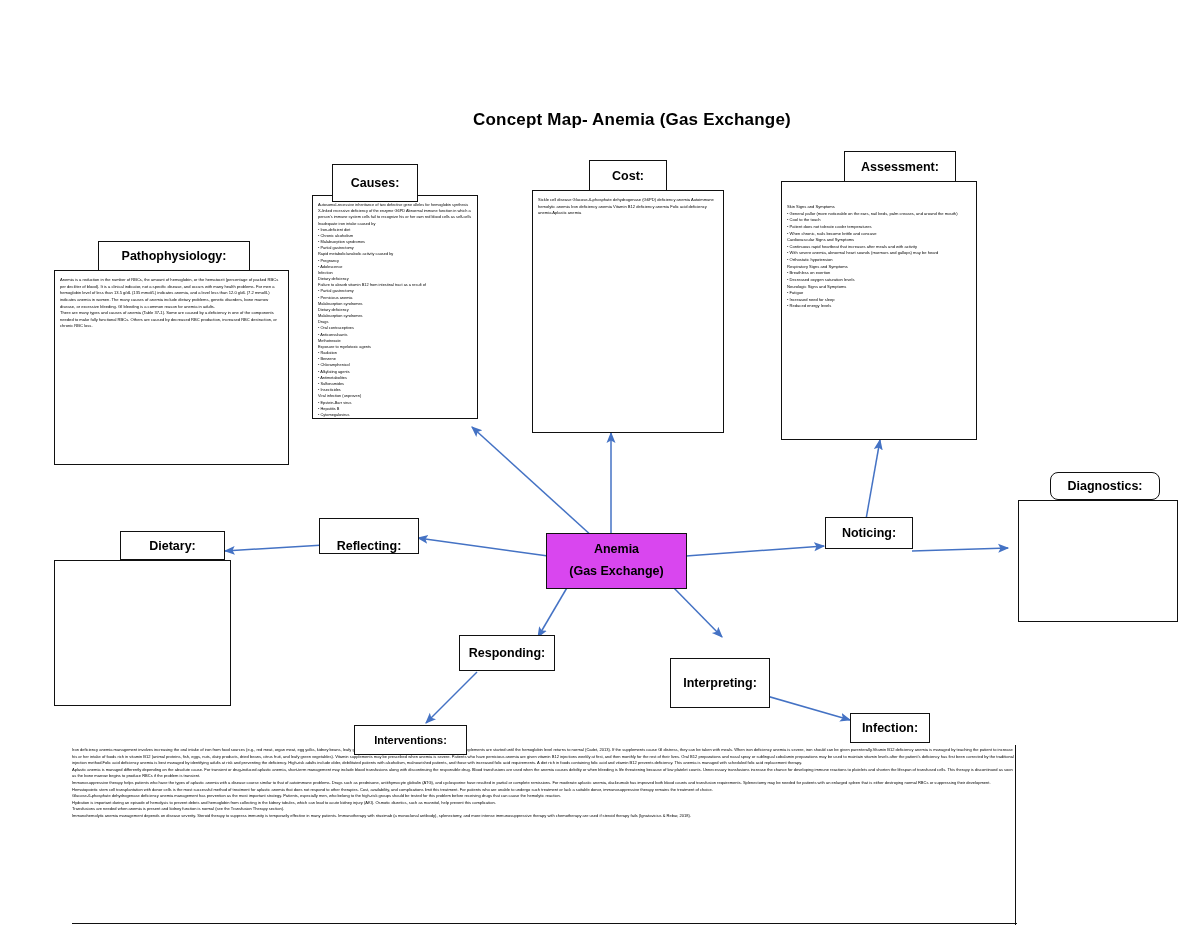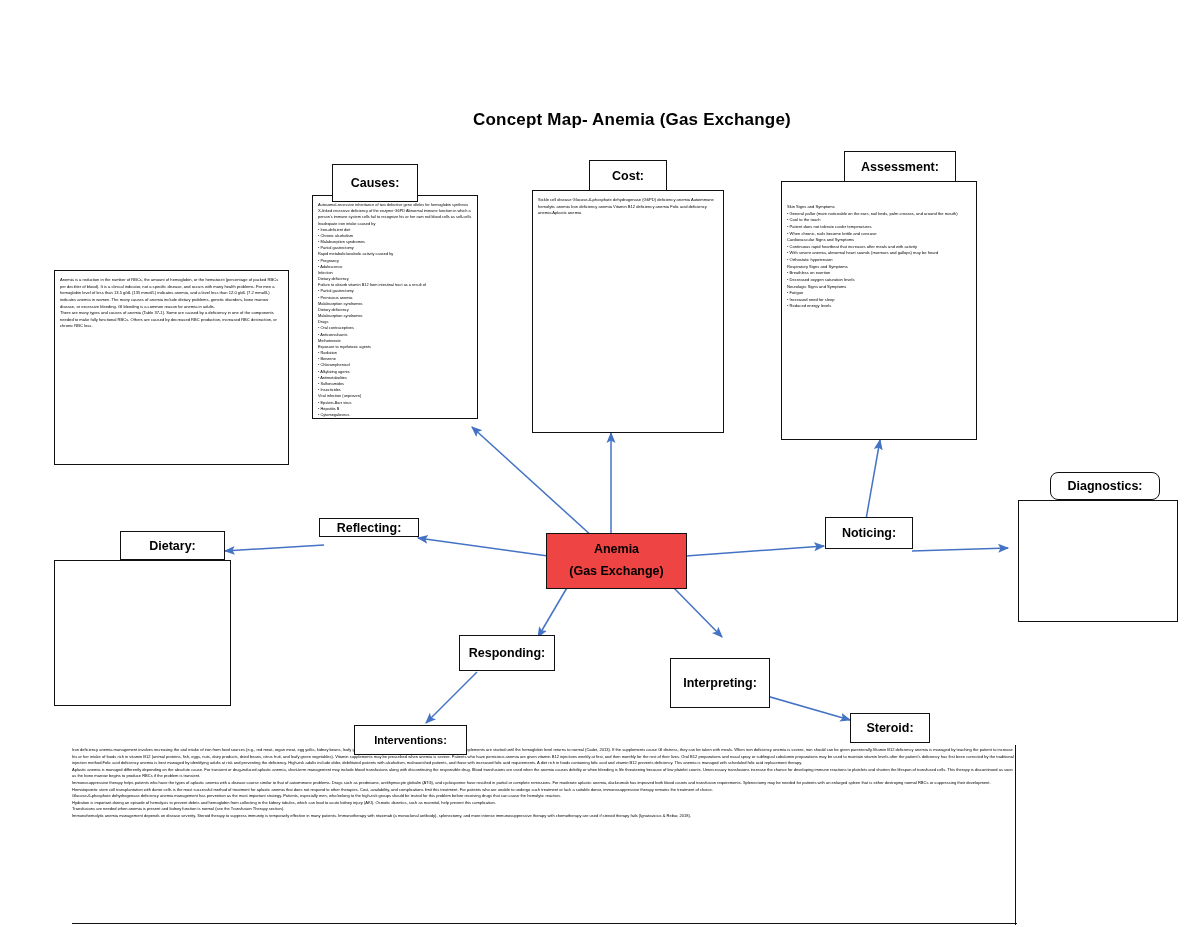--- a/index.html
+++ b/index.html
@@ -37,21 +37,21 @@
   }
   .ctext.tiny { font-size:3.9px; line-height:1.58; }
 
   
   .node {
     position:absolute; border:1.5px solid #111; background:#fff;
     display:flex; align-items:center; justify-content:center;
     font-weight:bold; text-align:center; z-index:6; box-sizing:border-box;
   }
   .center-node {
-    position:absolute; border:1.8px solid #111; background:#ef4444;
+    position:absolute; border:1.8px solid #111; background:#d946ef;
     display:flex; flex-direction:column; align-items:center;
     justify-content:center; z-index:6; box-sizing:border-box;
     font-weight:bold; font-size:12.5px; line-height:1.75;
   }
   .btm {
     position:absolute; left:40px; top:747px; width:945px; height:152px;
     box-sizing:border-box; z-index:2;
   }
   .btm .ctext { padding:0; font-size:4.05px; line-height:1.63; }
   .btm-rule {
@@ -94,20 +94,23 @@
       <path d="M536,586 L506,637"></path>
 
       <path d="M445,672 L394,723"></path>
 
       <path d="M640,586 L690,637"></path>
 
       <path d="M714,690 L818,720"></path>
     </g>
   </svg>
 
+  <div class="hdr" style="left:66px; top:241px; width:152px; height:30px; font-size:12.5px;">
+    <span>Pathophysiology:</span>
+  </div>
   <div class="cbox" style="left:22px; top:270px; width:235px; height:195px;">
     <div class="ctext">Anemia is a reduction in the number of RBCs, the amount of hemoglobin, or the hematocrit (percentage of packed RBCs per deciliter of blood). It is a clinical indicator, not a specific disease, and occurs with many health problems. For men a hemoglobin level of less than 13.5 g/dL (135 mmol/L) indicates anemia, and a level less than 12.0 g/dL (7.2 mmol/L) indicates anemia in women. The many causes of anemia include dietary problems, genetic disorders, bone marrow disease, or excessive bleeding. GI bleeding is a common reason for anemia in adults.
 There are many types and causes of anemia (Table 37-1). Some are caused by a deficiency in one of the components needed to make fully functional RBCs. Others are caused by decreased RBC production, increased RBC destruction, or chronic RBC loss.</div>
   </div>
 
   <div class="hdr" style="left:300px; top:164px; width:86px; height:38px; font-size:12.5px;">
     <span>Causes:</span>
   </div>
   <div class="cbox" style="left:280px; top:195px; width:166px; height:224px;">
     <div class="ctext tiny">Autosomal-recessive inheritance of two defective gene alleles for hemoglobin synthesis X-linked recessive deficiency of the enzyme G6PD Abnormal immune function in which a person's immune system cells fail to recognize his or her own red blood cells as self-cells Inadequate iron intake caused by
@@ -185,38 +188,38 @@
   </div>
   <div class="cbox" style="left:22px; top:560px; width:177px; height:146px;">
     <div class="ctext"></div>
   </div>
 
   <div class="center-node" style="left:514px; top:533px; width:141px; height:56px;">
     <span>Anemia</span>
     <span>(Gas Exchange)</span>
   </div>
 
-  <div class="node" style="left:287px; top:518px; width:100px; height:19px; font-size:12.5px;">
+  <div class="node" style="left:287px; top:518px; width:100px; height:36px; font-size:12.5px;align-items:flex-end;">
     <span>Reflecting:</span>
   </div>
 
   <div class="node" style="left:793px; top:517px; width:88px; height:32px; font-size:12.5px;">
     <span>Noticing:</span>
   </div>
 
   <div class="node" style="left:427px; top:635px; width:96px; height:36px; font-size:12.5px;">
     <span>Responding:</span>
   </div>
 
   <div class="node" style="left:638px; top:658px; width:100px; height:50px; font-size:12.5px;">
     <span>Interpreting:</span>
   </div>
 
   <div class="node" style="left:818px; top:713px; width:80px; height:30px; font-size:12.5px;">
-    <span>Steroid:</span>
+    <span>Infection:</span>
   </div>
 
   <div class="hdr" style="left:322px; top:725px; width:113px; height:30px; font-size:11px;">
     <span>Interventions:</span>
   </div>
   <div class="btm">
     <div class="ctext">Iron deficiency anemia management involves increasing the oral intake of iron from food sources (e.g., red meat, organ meat, egg yolks, kidney beans, leafy green vegetables, and raisins). Iron losses are mild, oral iron supplements are started until the hemoglobin level returns to normal (Cadet, 2013). If the supplements cause GI distress, they can be taken with meals. When iron deficiency anemia is severe, iron should can be given parenterally.Vitamin B12 deficiency anemia is managed by teaching the patient to increase his or her intake of foods rich in vitamin B12 (animal proteins, fish, eggs, nuts, dairy products, dried beans, citrus fruit, and leafy green vegetables). Vitamin supplements may be prescribed when anemia is severe. Patients who have pernicious anemia are given vitamin B12 injections weekly at first, and then monthly for the rest of their lives. Oral B12 preparations and nasal spray or sublingual cobalamin preparations may be used to maintain vitamin levels after the patient's deficiency has first been corrected by the traditional injection method.Folic acid deficiency anemia is best managed by identifying adults at risk and preventing the deficiency. High-risk adults include older, debilitated patients with alcoholism, malnourished patients, and those with increased folic acid requirements. A diet rich in foods containing folic acid and vitamin B12 prevents deficiency. This anemia is managed with scheduled folic acid replacement therapy.
 Aplastic anemia is managed differently depending on the absolute cause. For transient or drug-induced aplastic anemia, short-term management may include blood transfusions along with discontinuing the responsible drug. Blood transfusions are used when the anemia causes debility or when bleeding is life threatening because of low platelet counts. Unnecessary transfusions increase the chance for developing immune reactions to platelets and shorten the lifespan of transfused cells. This therapy is discontinued as soon as the bone marrow begins to produce RBCs if the problem is transient.
 Immunosuppressive therapy helps patients who have the types of aplastic anemia with a disease course similar to that of autoimmune problems. Drugs such as prednisone, antithymocyte globulin (ATG), and cyclosporine have resulted in partial or complete remissions. For moderate aplastic anemia, daclizumab has improved both blood counts and transfusion requirements. Splenectomy may be needed for patients with an enlarged spleen that is either destroying normal RBCs or suppressing their development.
 Hematopoietic stem cell transplantation with donor cells is the most successful method of treatment for aplastic anemia that does not respond to other therapies. Cost, availability, and complications limit this treatment. For patients who are unable to undergo such treatment or lack a suitable donor, immunosuppressive therapy remains the treatment of choice.

